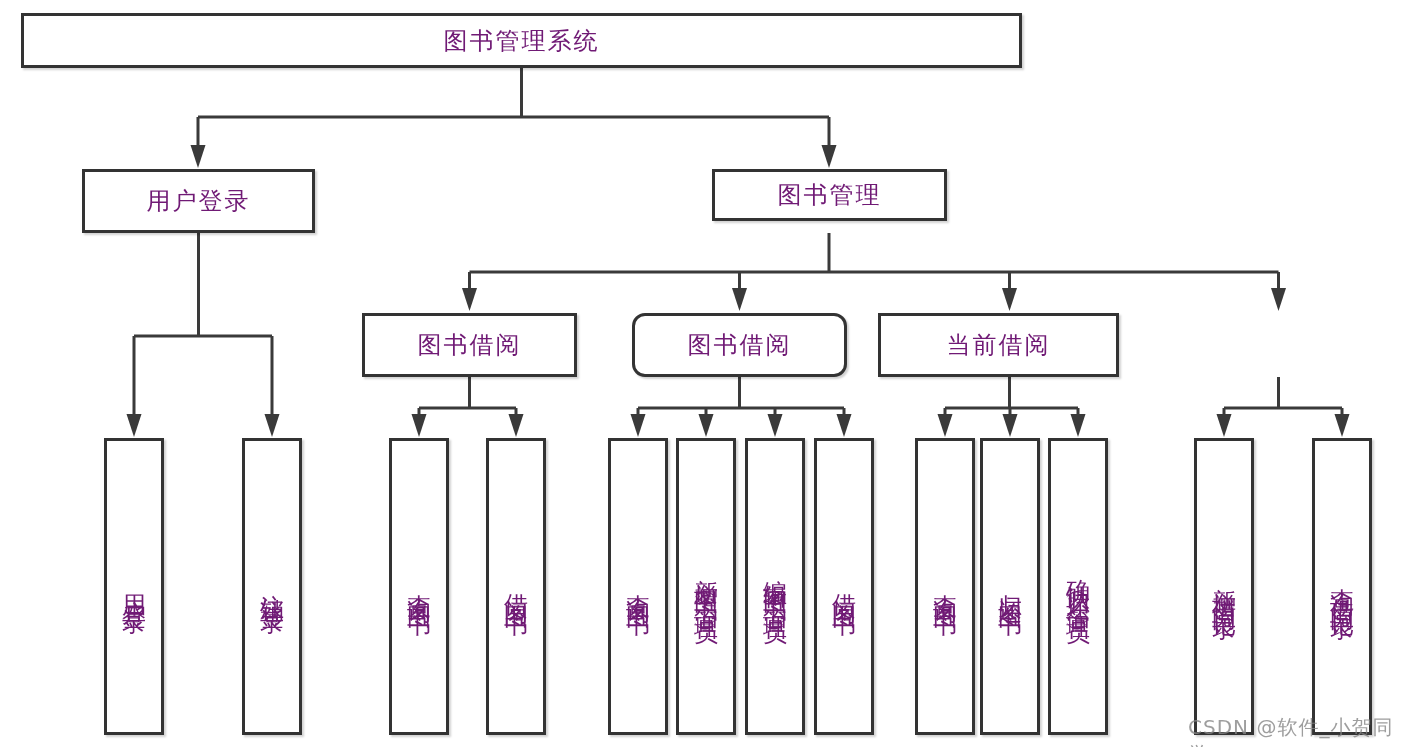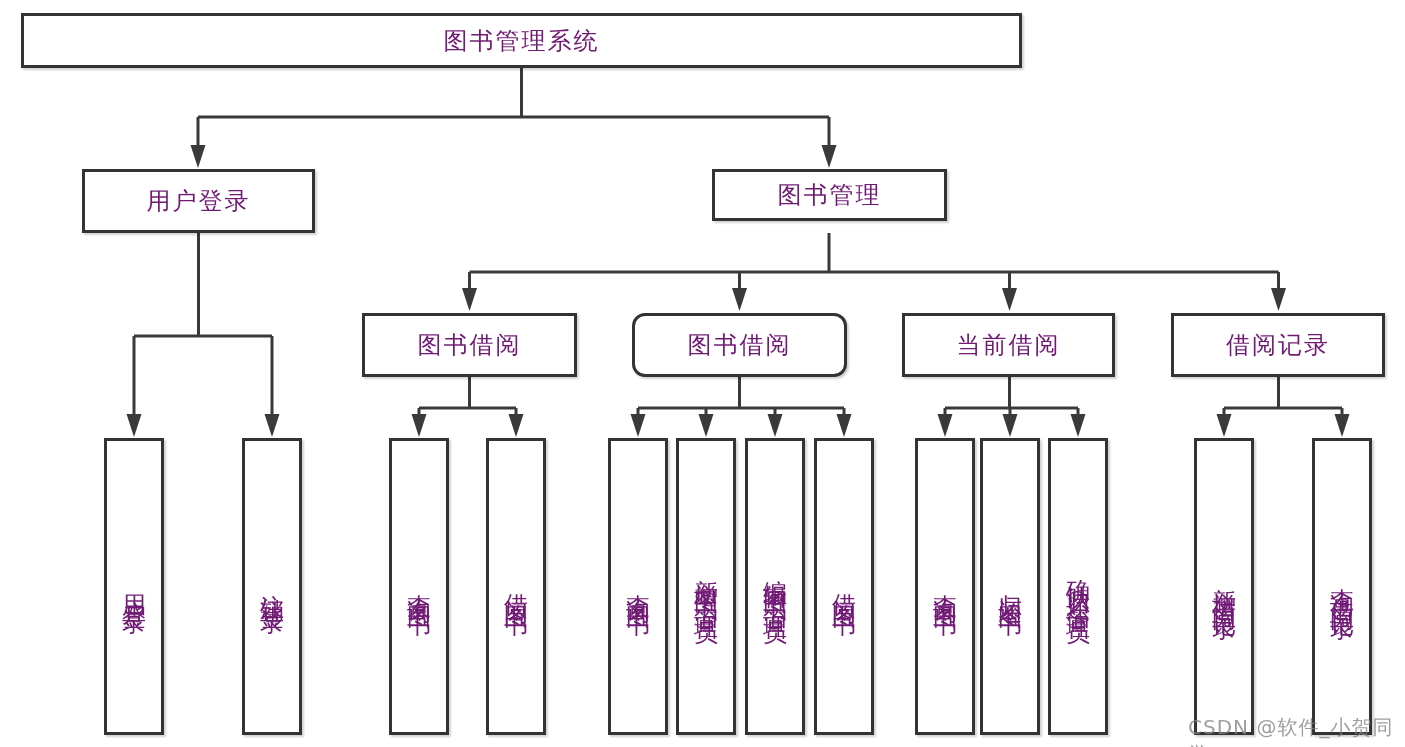--- a/index.html
+++ b/index.html
@@ -78,25 +78,22 @@
   <div class="node hbox" style="left:712px;top:169px;width:235px;height:52px;">
     <span>图书管理</span>
   </div>
 
   <div class="node hbox" style="left:362px;top:313px;width:215px;height:64px;">
     <span>图书借阅</span>
   </div>
   <div class="node hbox" style="left:632px;top:313px;width:215px;height:64px;border-radius:13px;">
     <span>图书借阅</span>
   </div>
-  <div class="node hbox" style="left:902px;top:313px;width:213px;height:64px;">
+  <div class="node hbox" style="left:878px;top:313px;width:241px;height:64px;">
     <span>当前借阅</span>
-  </div>
-  <div class="node hbox" style="left:1171px;top:313px;width:214px;height:64px;">
-    <span>借阅记录</span>
   </div>
 
   <div class="node vbox" style="left:104px;">
     <span>用户登录</span>
   </div>
   <div class="node vbox" style="left:242px;">
     <span>注销登录</span>
   </div>
   <div class="node vbox" style="left:389px;">
     <span>查询图书</span>

